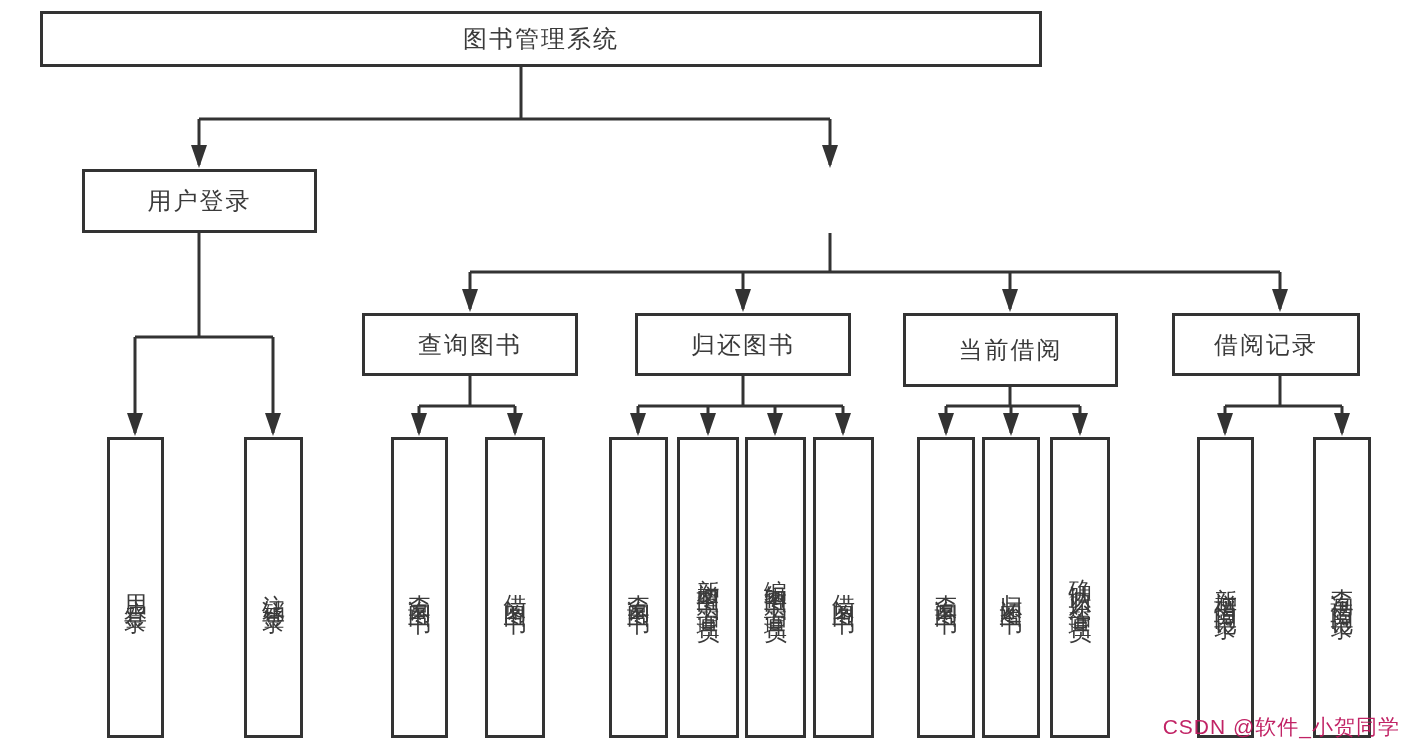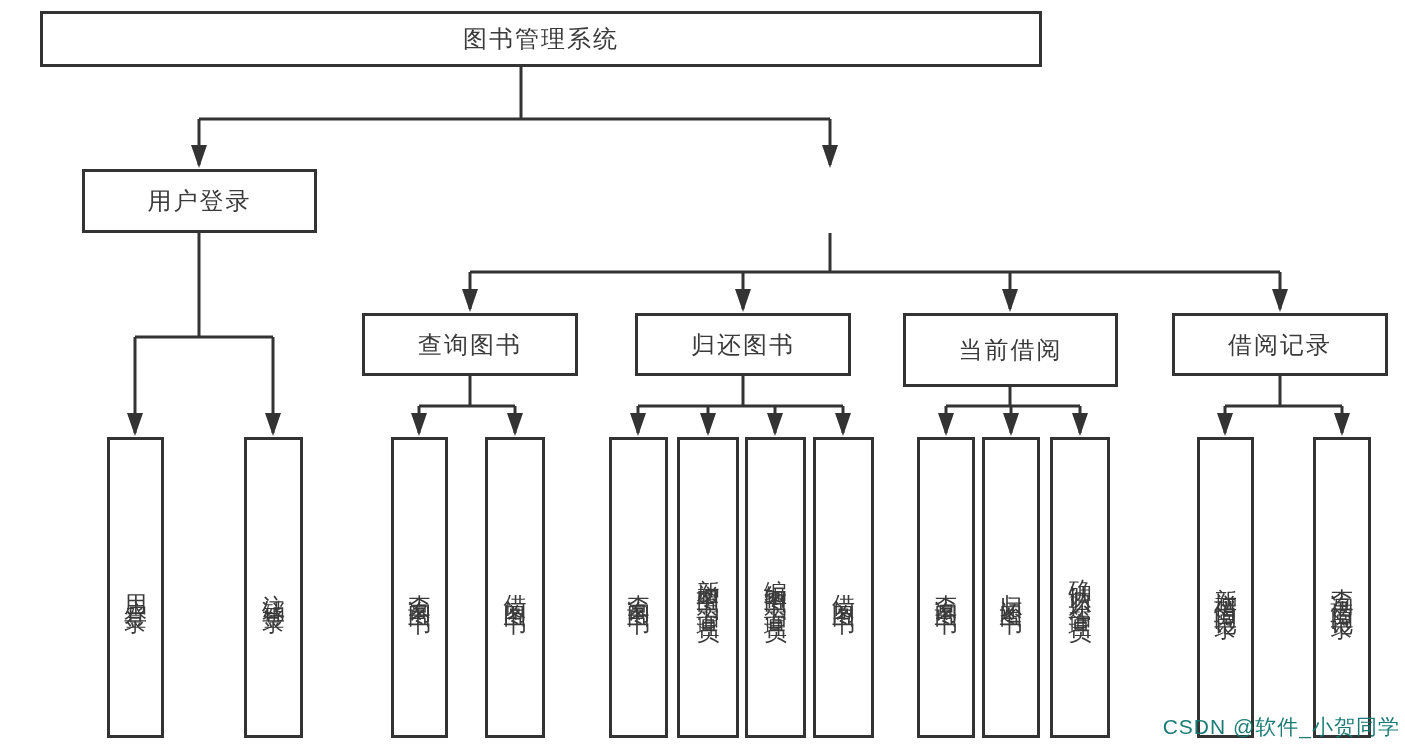--- a/index.html
+++ b/index.html
@@ -28,41 +28,41 @@
     line-height:1;
     white-space:nowrap;
   }
   
   .root   {left:20px;  top:11px;  width:1002px; height:56px;margin-left:20px;}
   .n-login{left:82px;  top:169px; width:235px;  height:64px;}
   .n-mgmt {left:712px; top:168px; width:236px;  height:65px;}
   .n-rec  {left:362px; top:313px; width:216px;  height:63px;}
   .n-bor  {left:635px; top:313px; width:216px;  height:63px;}
   .n-cur  {left:903px; top:313px; width:215px;  height:74px;}
-  .n-log  {left:1172px;top:313px; width:216px;  height:63px;text-align:center;}
+  .n-log  {left:1172px;top:313px; width:188px;  height:63px;text-align:center;}
   
   .leaf{top:437px;height:301px;}
   .l1 {left:107px; width:57px;}
   .l2 {left:244px; width:59px;}
   .l3 {left:391px; width:57px;}
   .l4 {left:485px; width:60px;}
   .l5 {left:609px; width:59px;}
   .l6 {left:677px; width:62px;}
   .l7 {left:745px; width:61px;}
   .l8 {left:813px; width:61px;}
   .l9 {left:917px; width:58px;}
   .l10{left:982px; width:58px;}
   .l11{left:1050px;width:60px;}
   .l12{left:1197px;width:57px;}
   .l13{left:1313px;width:58px;}
   .watermark{
     position:absolute;
     right:5px; top:713px;
     font-size:21px;
-    color:#0f766e;
+    color:#be185d;
     letter-spacing:1px;
     z-index:5;
     opacity:0.95;
   }
 </style>
 </head>
 <body>
 
 <div id="canvas">
 

